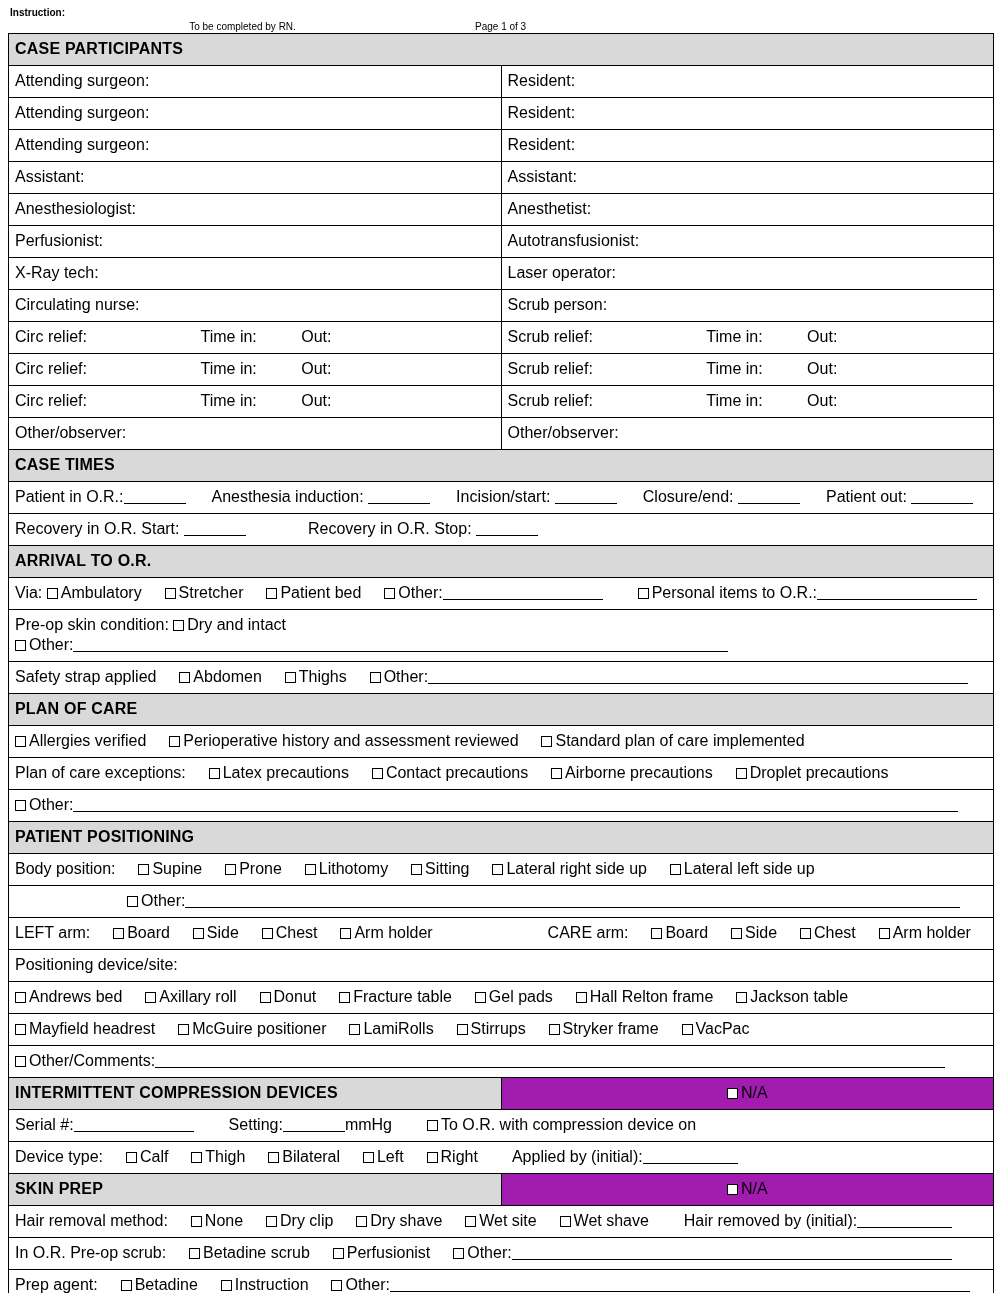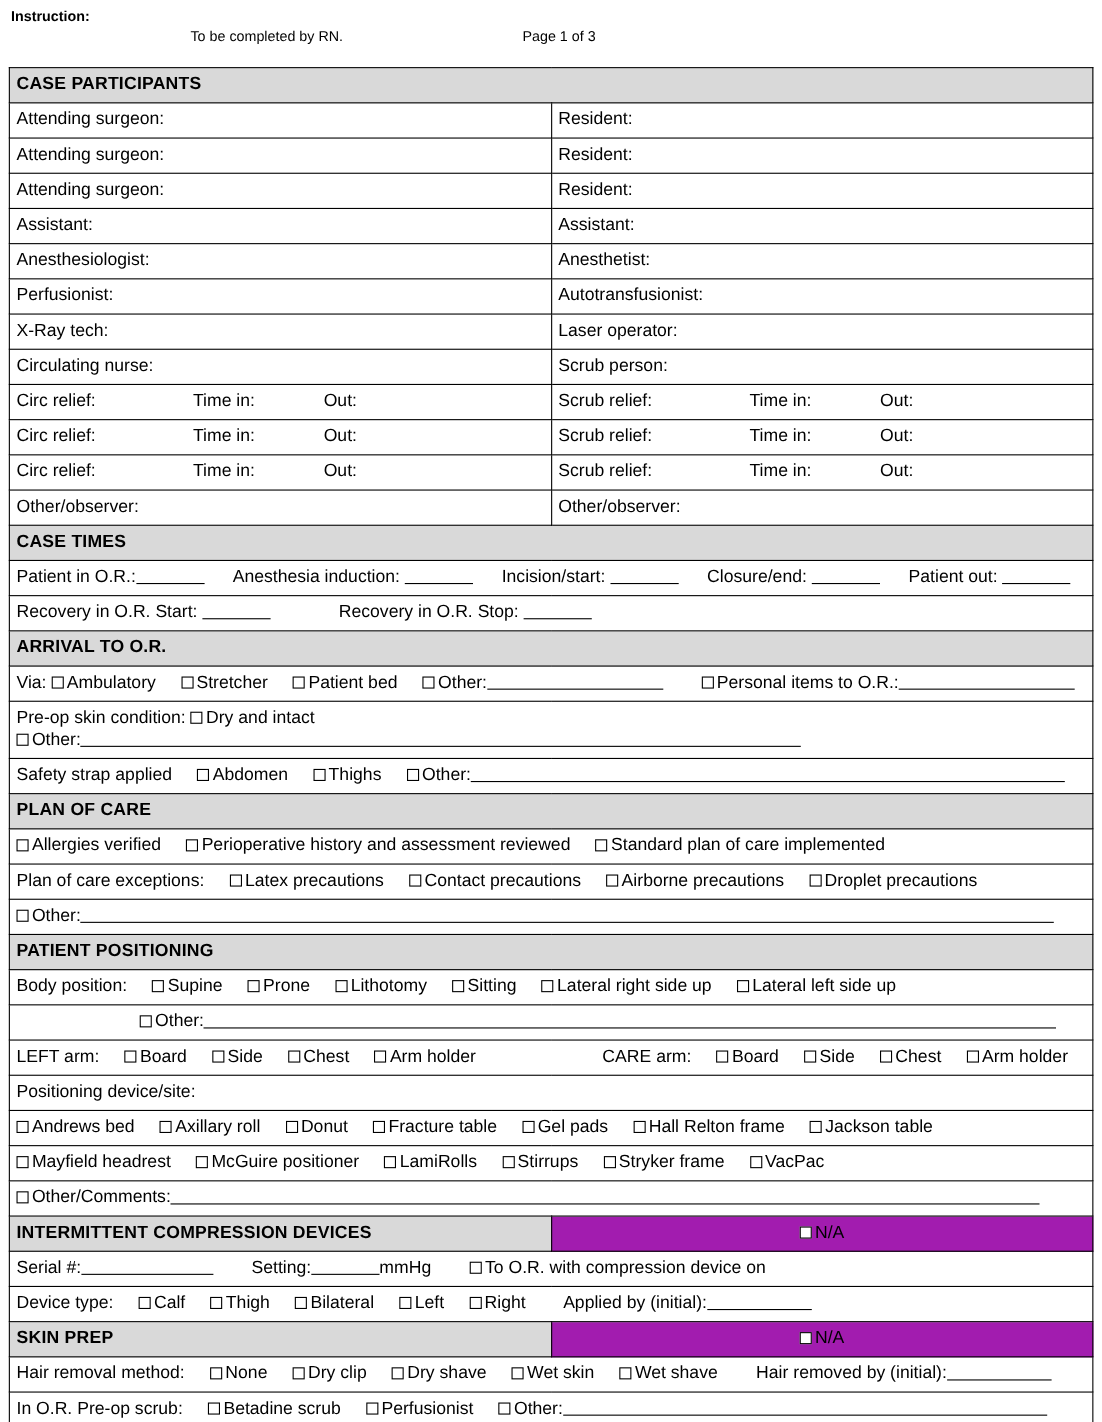--- a/index.html
+++ b/index.html
@@ -12,23 +12,23 @@
   body {
     width: 1002px;
     height: 1293px;
     position: relative;
   }
   .page {
     width: 1002px;
     padding: 4px 8px 0 8px;
   }
   .instr-block {
-    font-size: 13px;
+    font-size: 10px;
     line-height: 1.35;
-    margin: 2px 0 20px 2px;
+    margin: 2px 0 0 2px;
   }
   .instr-title { font-weight: bold; }
   .instr-row {
     display: flex;
     align-items: baseline;
   }
   .instr-text { width: 465px; text-align: center; }
   .page-no { }
 
   table.form {
@@ -75,22 +75,22 @@
   .u-l { width: 160px; }
   .nw { white-space: nowrap; }
   .sp-1 { display:inline-block; width: 14px; }
   .sp-2 { display:inline-block; width: 26px; }
   .sp-3 { display:inline-block; width: 44px; }
   .sp-4 { display:inline-block; width: 62px; }
   .footer {
     font-size: 14.5px;
     margin: 6px 0 0 4px;
   }
-  .time-in { margin-left: 84px; text-align: right; }
-  .time-out { margin-left: 58px; }
+  .time-in { margin-left: 109px; text-align: right; }
+  .time-out { margin-left: 40px; }
   .indent-other { padding-left: 112px; }
 </style>
 </head>
 <body>
 
 <div class="page">
 
   <div class="instr-block">
     <div class="instr-title">Instruction:</div>
     <div class="instr-row">
@@ -395,21 +395,21 @@
     <tr>
       <td class="row-line" colspan="2">
         <span>Hair removal method:</span>
         <span class="sp-1"></span>
         <span class="nw"><span class="cb"></span><span>None</span></span>
         <span class="sp-1"></span>
         <span class="nw"><span class="cb"></span><span>Dry clip</span></span>
         <span class="sp-1"></span>
         <span class="nw"><span class="cb"></span><span>Dry shave</span></span>
         <span class="sp-1"></span>
-        <span class="nw"><span class="cb"></span><span>Wet skin</span></span>
+        <span class="nw"><span class="cb"></span><span>Wet site</span></span>
         <span class="sp-1"></span>
         <span class="nw"><span class="cb"></span><span>Wet shave</span></span>
         <span class="sp-2"></span>
         <span class="nw"><span>Hair removed by (initial):</span><span class="fill" style="width:95px"></span></span>
       </td>
     </tr>
     <tr>
       <td class="row-line" colspan="2">
         <span>In O.R. Pre-op scrub:</span>
         <span class="sp-1"></span>
@@ -419,21 +419,21 @@
         <span class="sp-1"></span>
         <span class="nw"><span class="cb"></span><span>Other:</span><span class="fill" style="width:440px"></span></span>
       </td>
     </tr>
     <tr>
       <td class="row-line" colspan="2">
         <span>Prep agent:</span>
         <span class="sp-1"></span>
         <span class="nw"><span class="cb"></span><span>Betadine</span></span>
         <span class="sp-1"></span>
-        <span class="nw"><span class="cb"></span><span>Circulating</span></span>
+        <span class="nw"><span class="cb"></span><span>Instruction</span></span>
         <span class="sp-1"></span>
         <span class="nw"><span class="cb"></span><span>Other:</span><span class="fill" style="width:580px"></span></span>
       </td>
     </tr>
 
   </tbody>
     </table>
 
   <div class="footer">22280 S(15730)(0808)C</div>
 </div>

